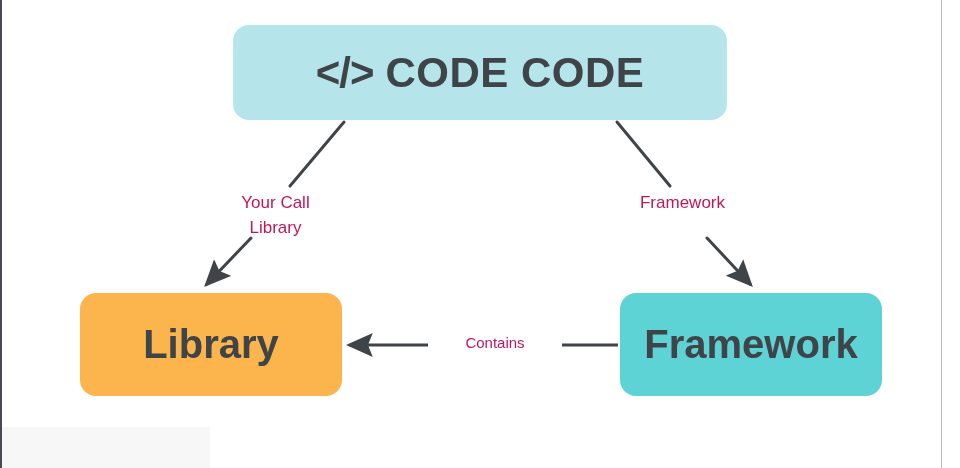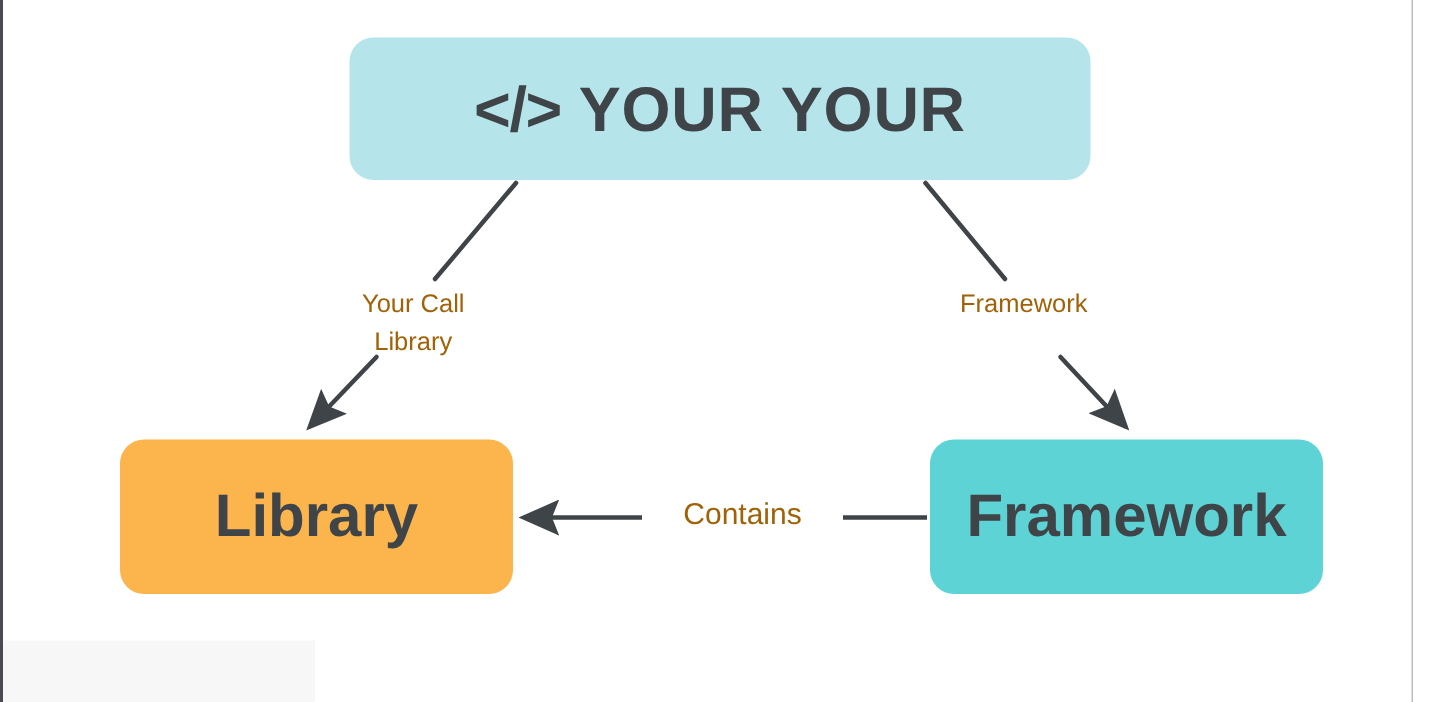--- a/index.html
+++ b/index.html
@@ -92,42 +92,42 @@
     width: 262px;
     height: 103px;
     background: #5ed3d6;
     font-size: 40px;
     font-weight: 700;
   }
 
   
   .edge-label {
     position: absolute;
-    color: #a16207;
+    color: #be185d;
     font-size: 17px;
     font-weight: 400;
     line-height: 25px;
     text-align: center;
     white-space: nowrap;
   }
   .label-your-call {
     left: 198px;
     top: 190px;
     width: 155px;
   }
   .label-framework-call {
     left: 605px;
     top: 190px;
     width: 155px;
   }
   .label-contains {
     left: 430px;
     top: 333px;
     width: 130px;
-    font-size: 20px;
+    font-size: 15px;
     line-height: 20px;
   }
 
   
   .connectors {
     position: absolute;
     left: 0;
     top: 0;
     width: 960px;
     height: 468px;
@@ -158,21 +158,21 @@
 
     <line x1="707" y1="238" x2="750" y2="284" stroke="#3f4448" stroke-width="3" stroke-linecap="round" marker-end="url(#arrowhead)"></line>
 
     <line x1="618" y1="345" x2="562" y2="345" stroke="#3f4448" stroke-width="3" stroke-linecap="butt"></line>
 
     <line x1="428" y1="345" x2="350" y2="345" stroke="#3f4448" stroke-width="3" stroke-linecap="butt" marker-end="url(#arrowhead)"></line>
   </svg>
 
   <div class="node node-your-code">
     <span class="code-glyph">&lt;/&gt;</span>
-    <span>YOUR YOUR</span>
+    <span>CODE CODE</span>
   </div>
 
   <div class="node node-library">
     <span>Library</span>
   </div>
 
   <div class="node node-framework">
     <span>Framework</span>
   </div>
 

